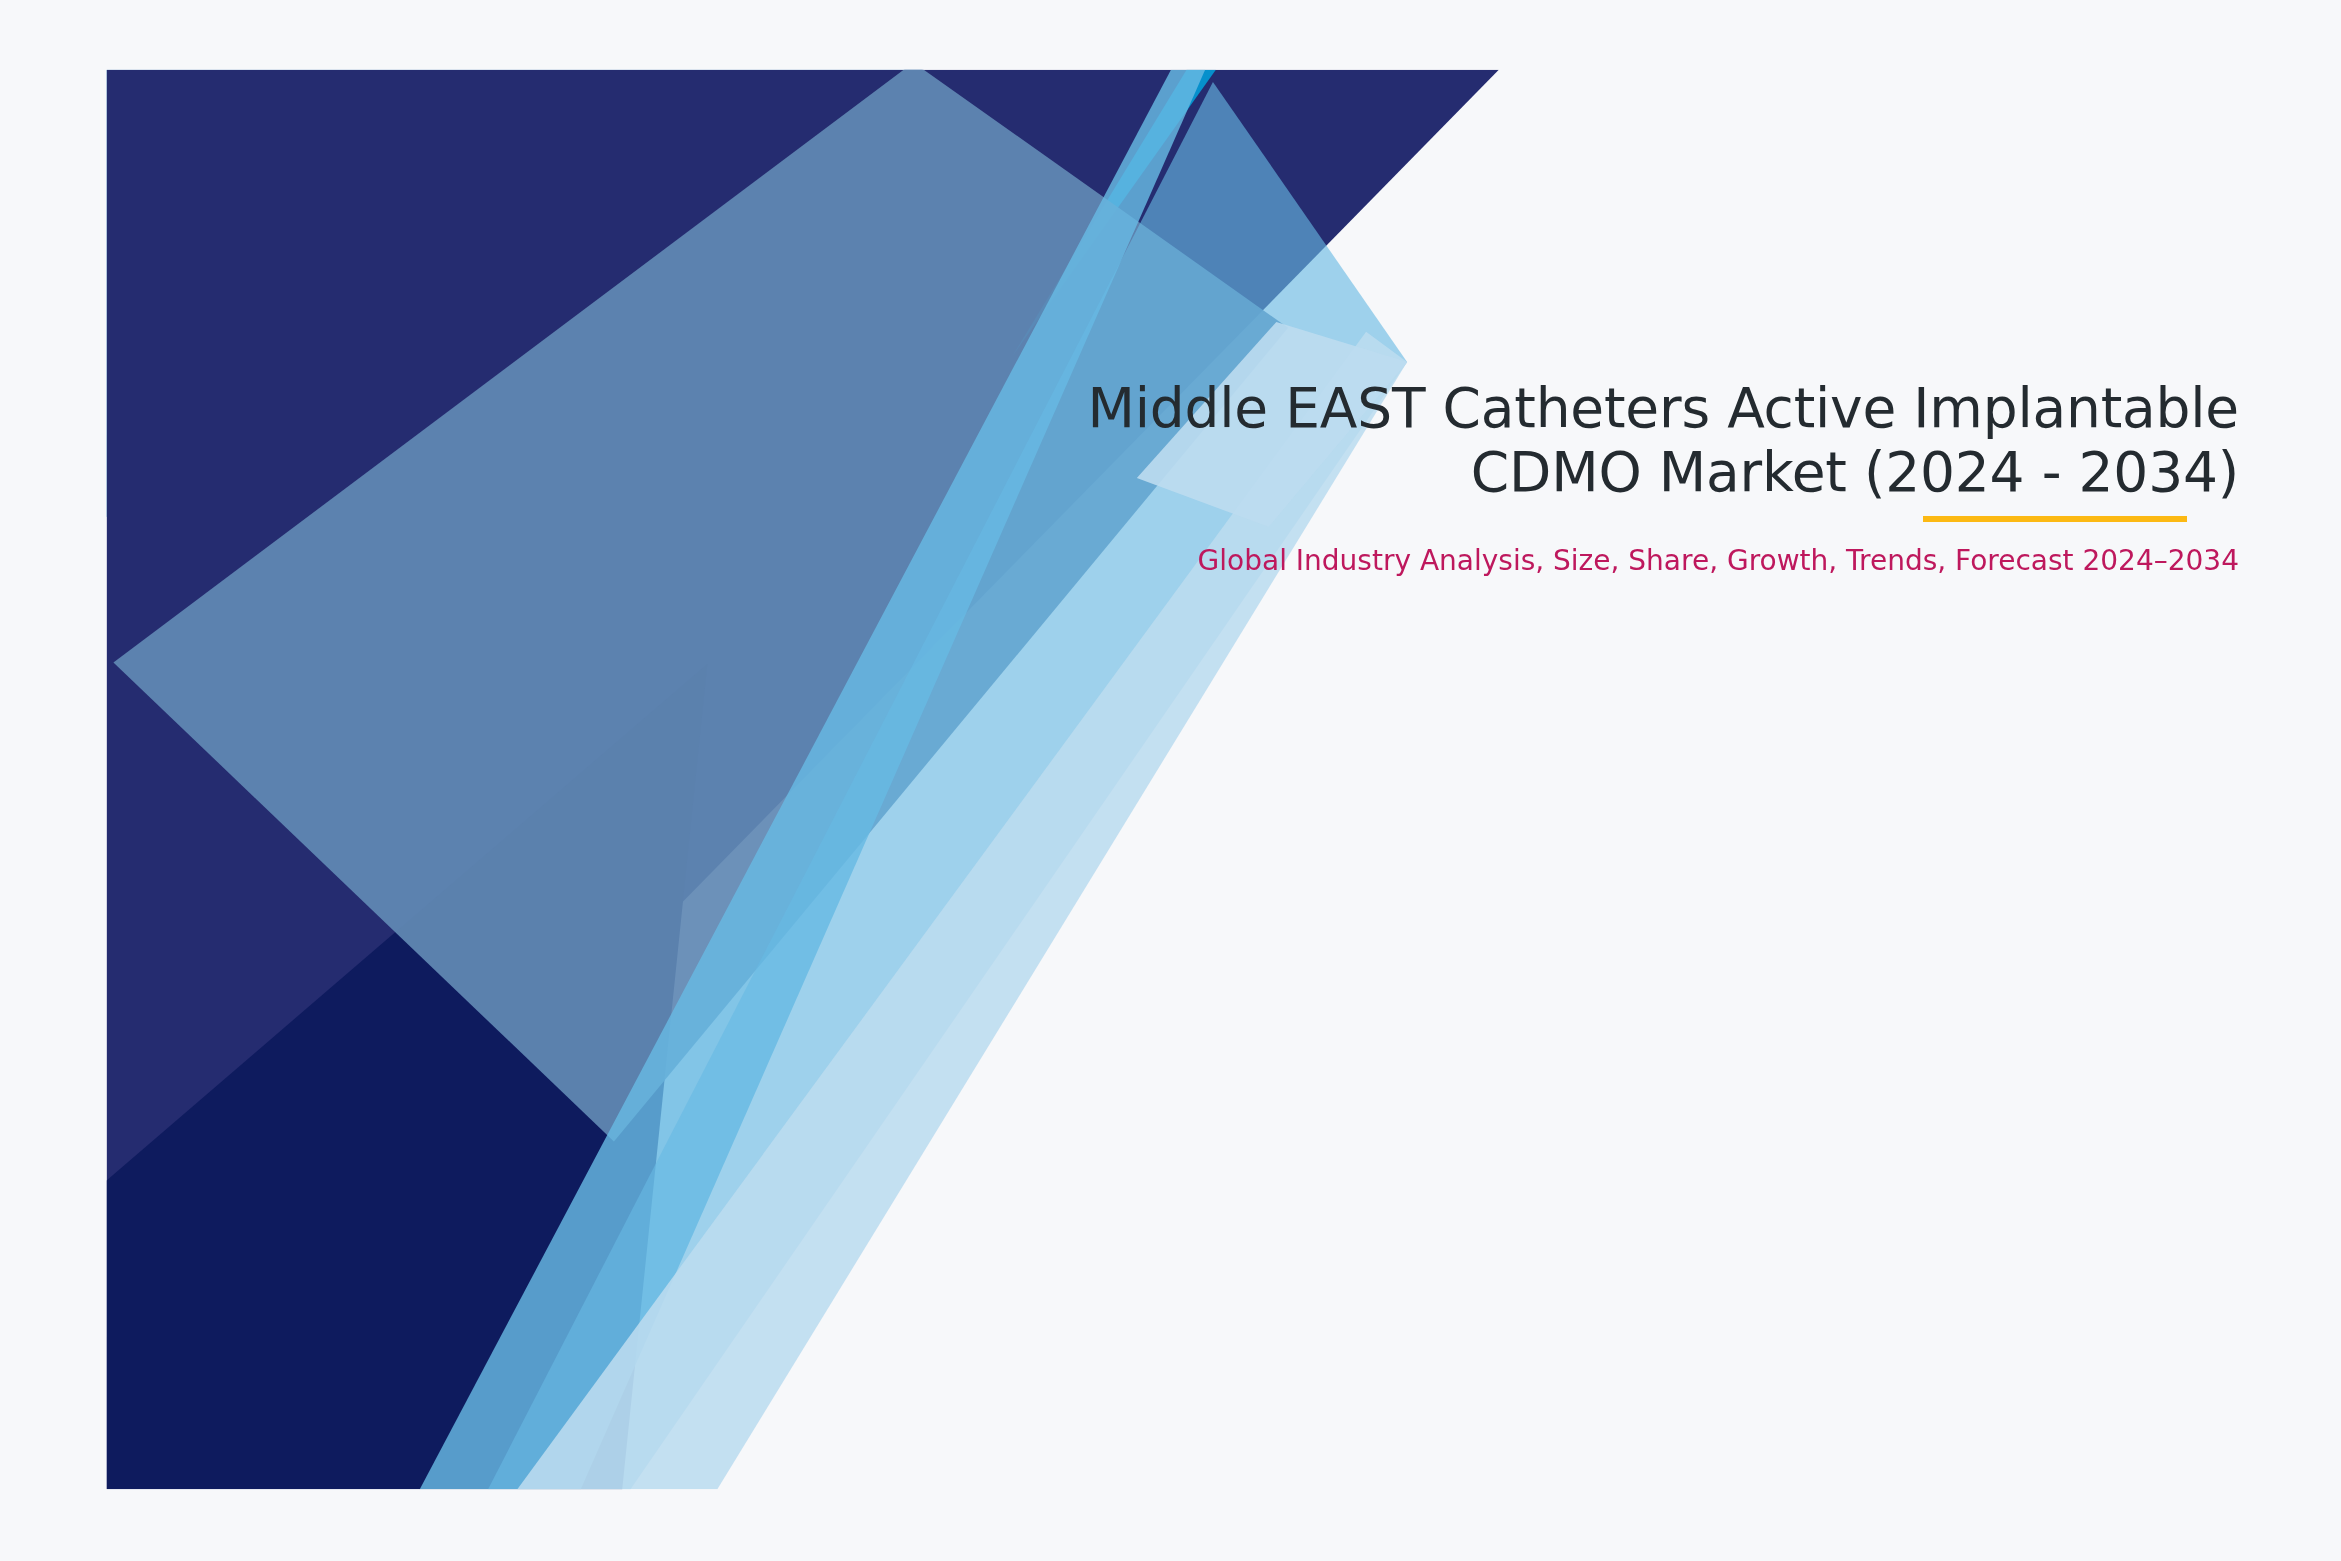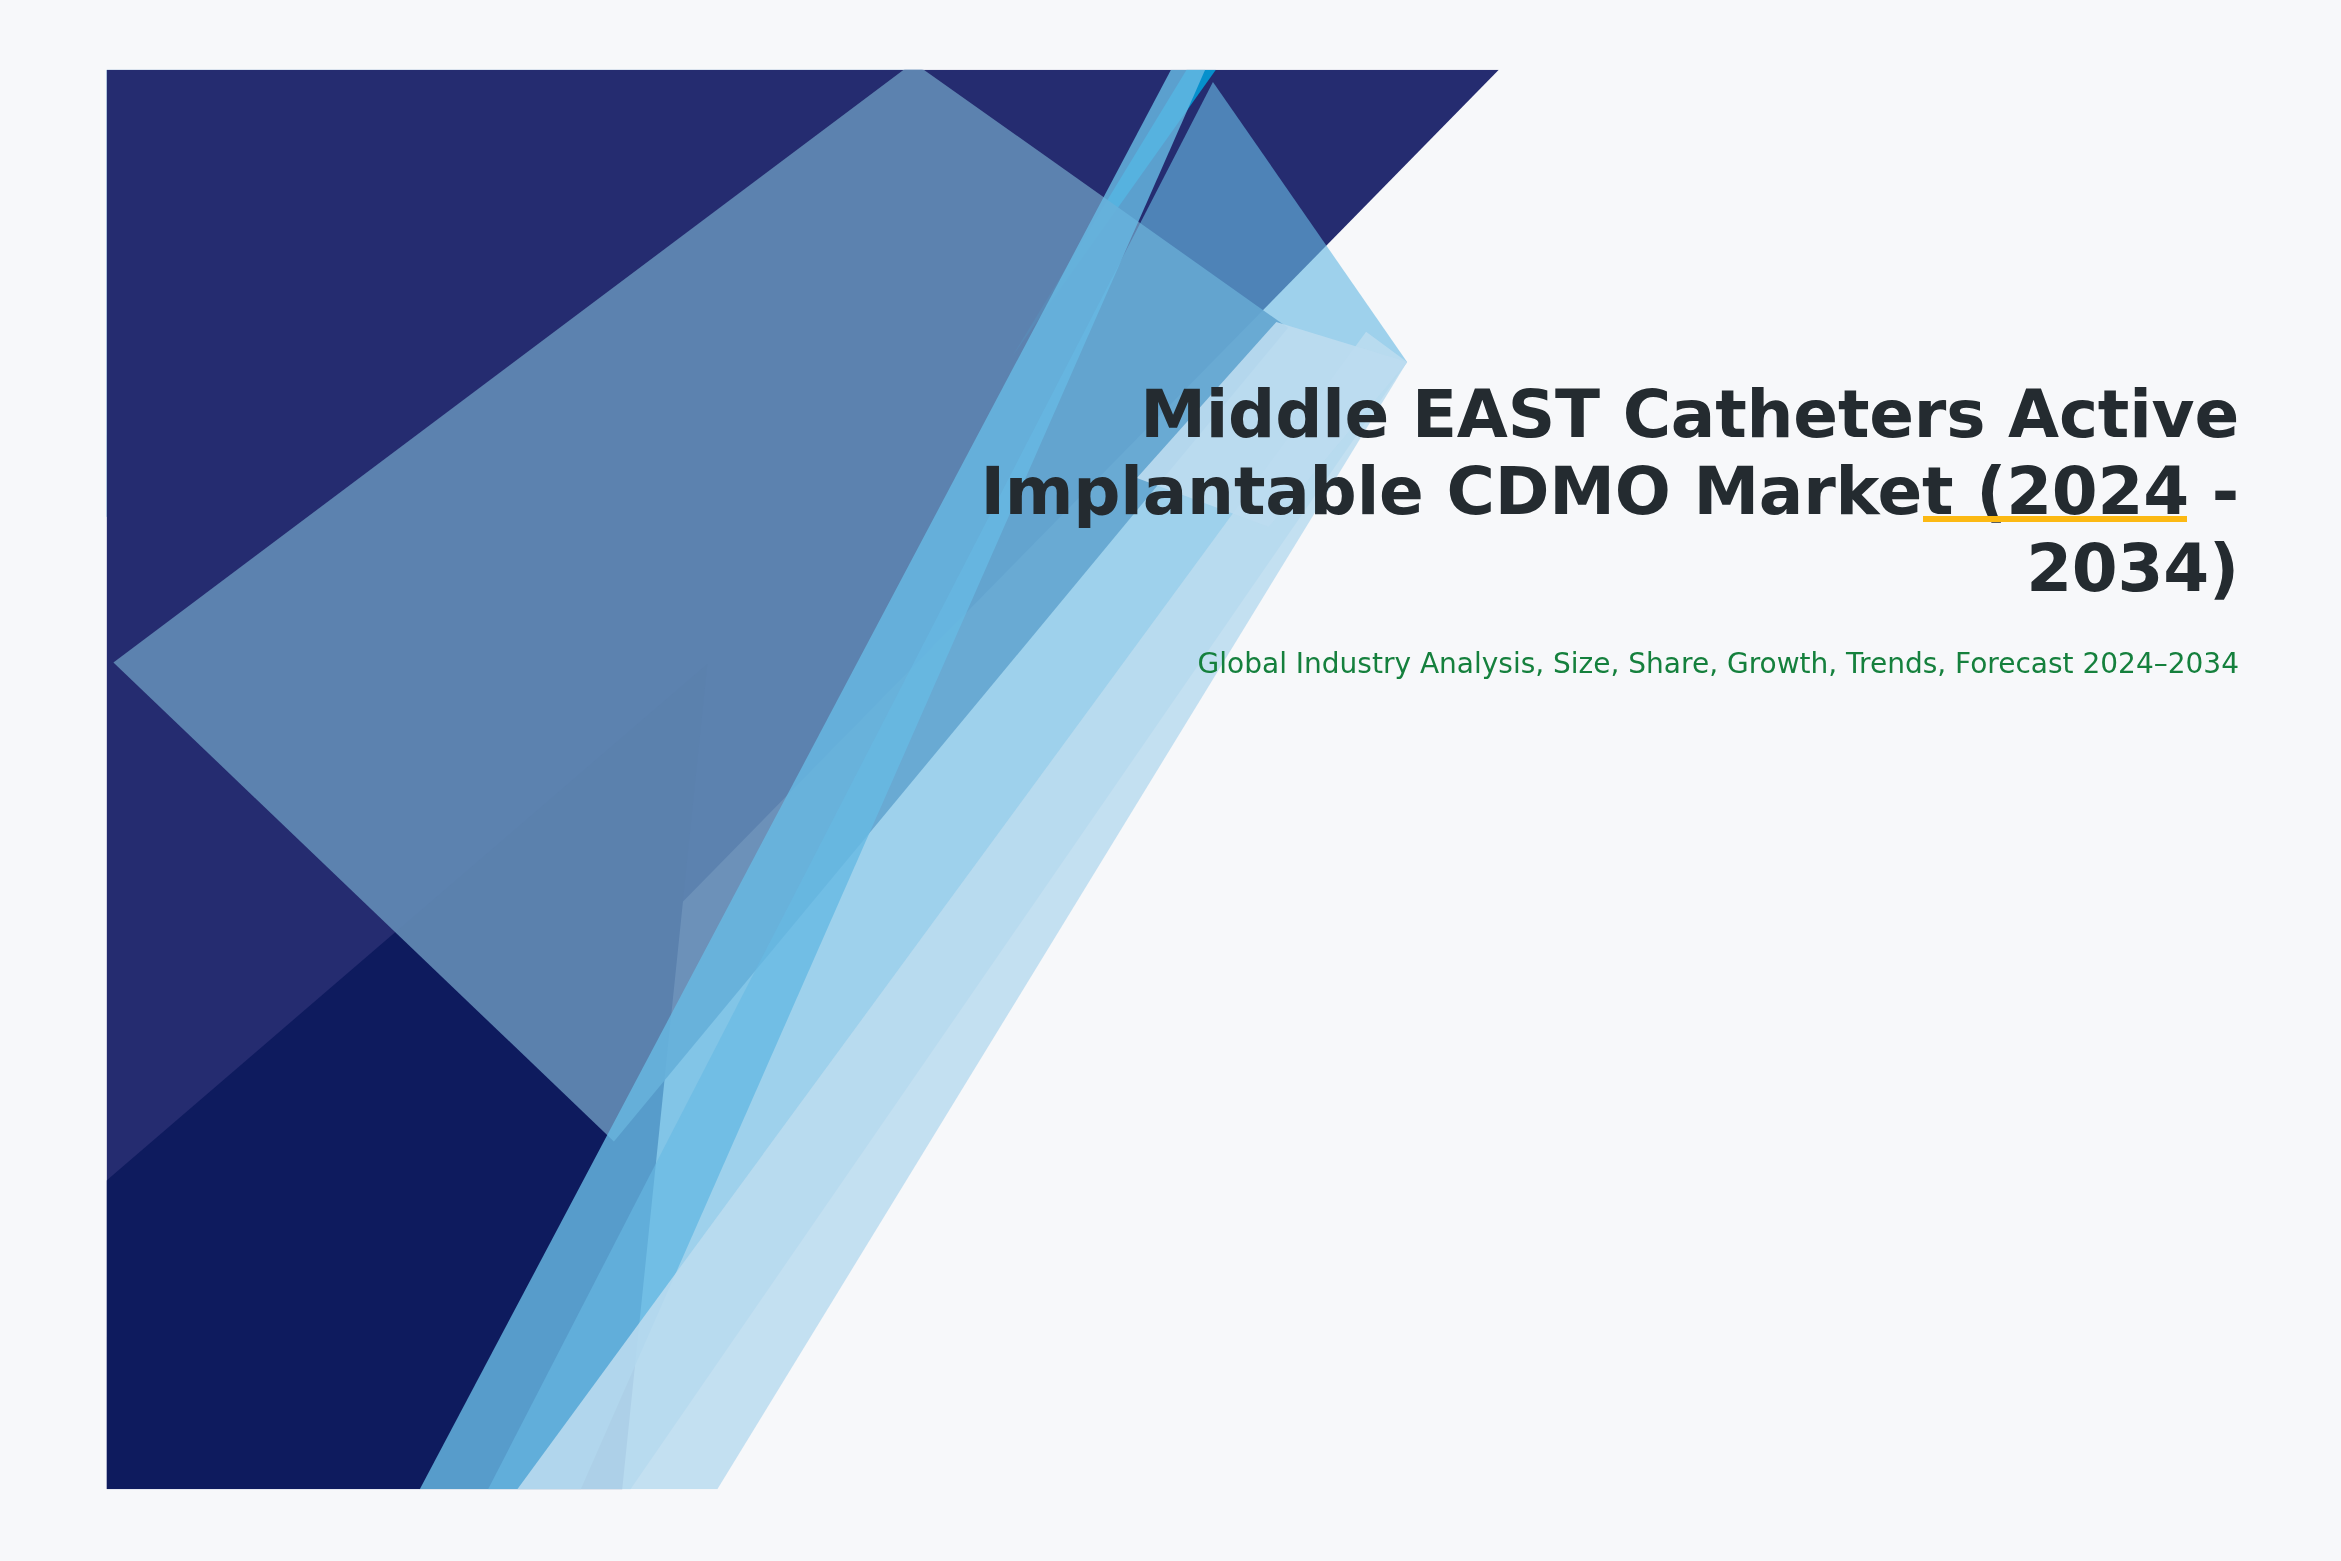--- a/index.html
+++ b/index.html
@@ -30,42 +30,42 @@
     left:927px;
     top:376px;
     width:1312px;
     text-align:right;
   }
   #title-wrap {
     position:relative;
     display:block;
   }
   #slide-title {
-    font-size:66px;
+    font-size:55px;
     line-height:1.17;
-    font-weight:700;
+    font-weight:400;
     color:#242b30;
     letter-spacing:-0.2px;
     white-space:pre-wrap;
   }
   
   #title-underline {
     position:absolute;
     right:52px;
     top:140px;
     width:264px;
     height:6.3px;
     background:#fcb913;
   }
   #slide-subtitle {
     margin-top:38px;
     font-size:28px;
     line-height:1.32;
     font-weight:400;
-    color:#15803d;
+    color:#be185d;
     white-space:pre-wrap;
   }
 </style>
 </head>
 <body>
 
 <div id="slide">
 
   <div id="artwork">
     <svg viewBox="0 0 4800 3200" xmlns="http://www.w3.org/2000/svg">

